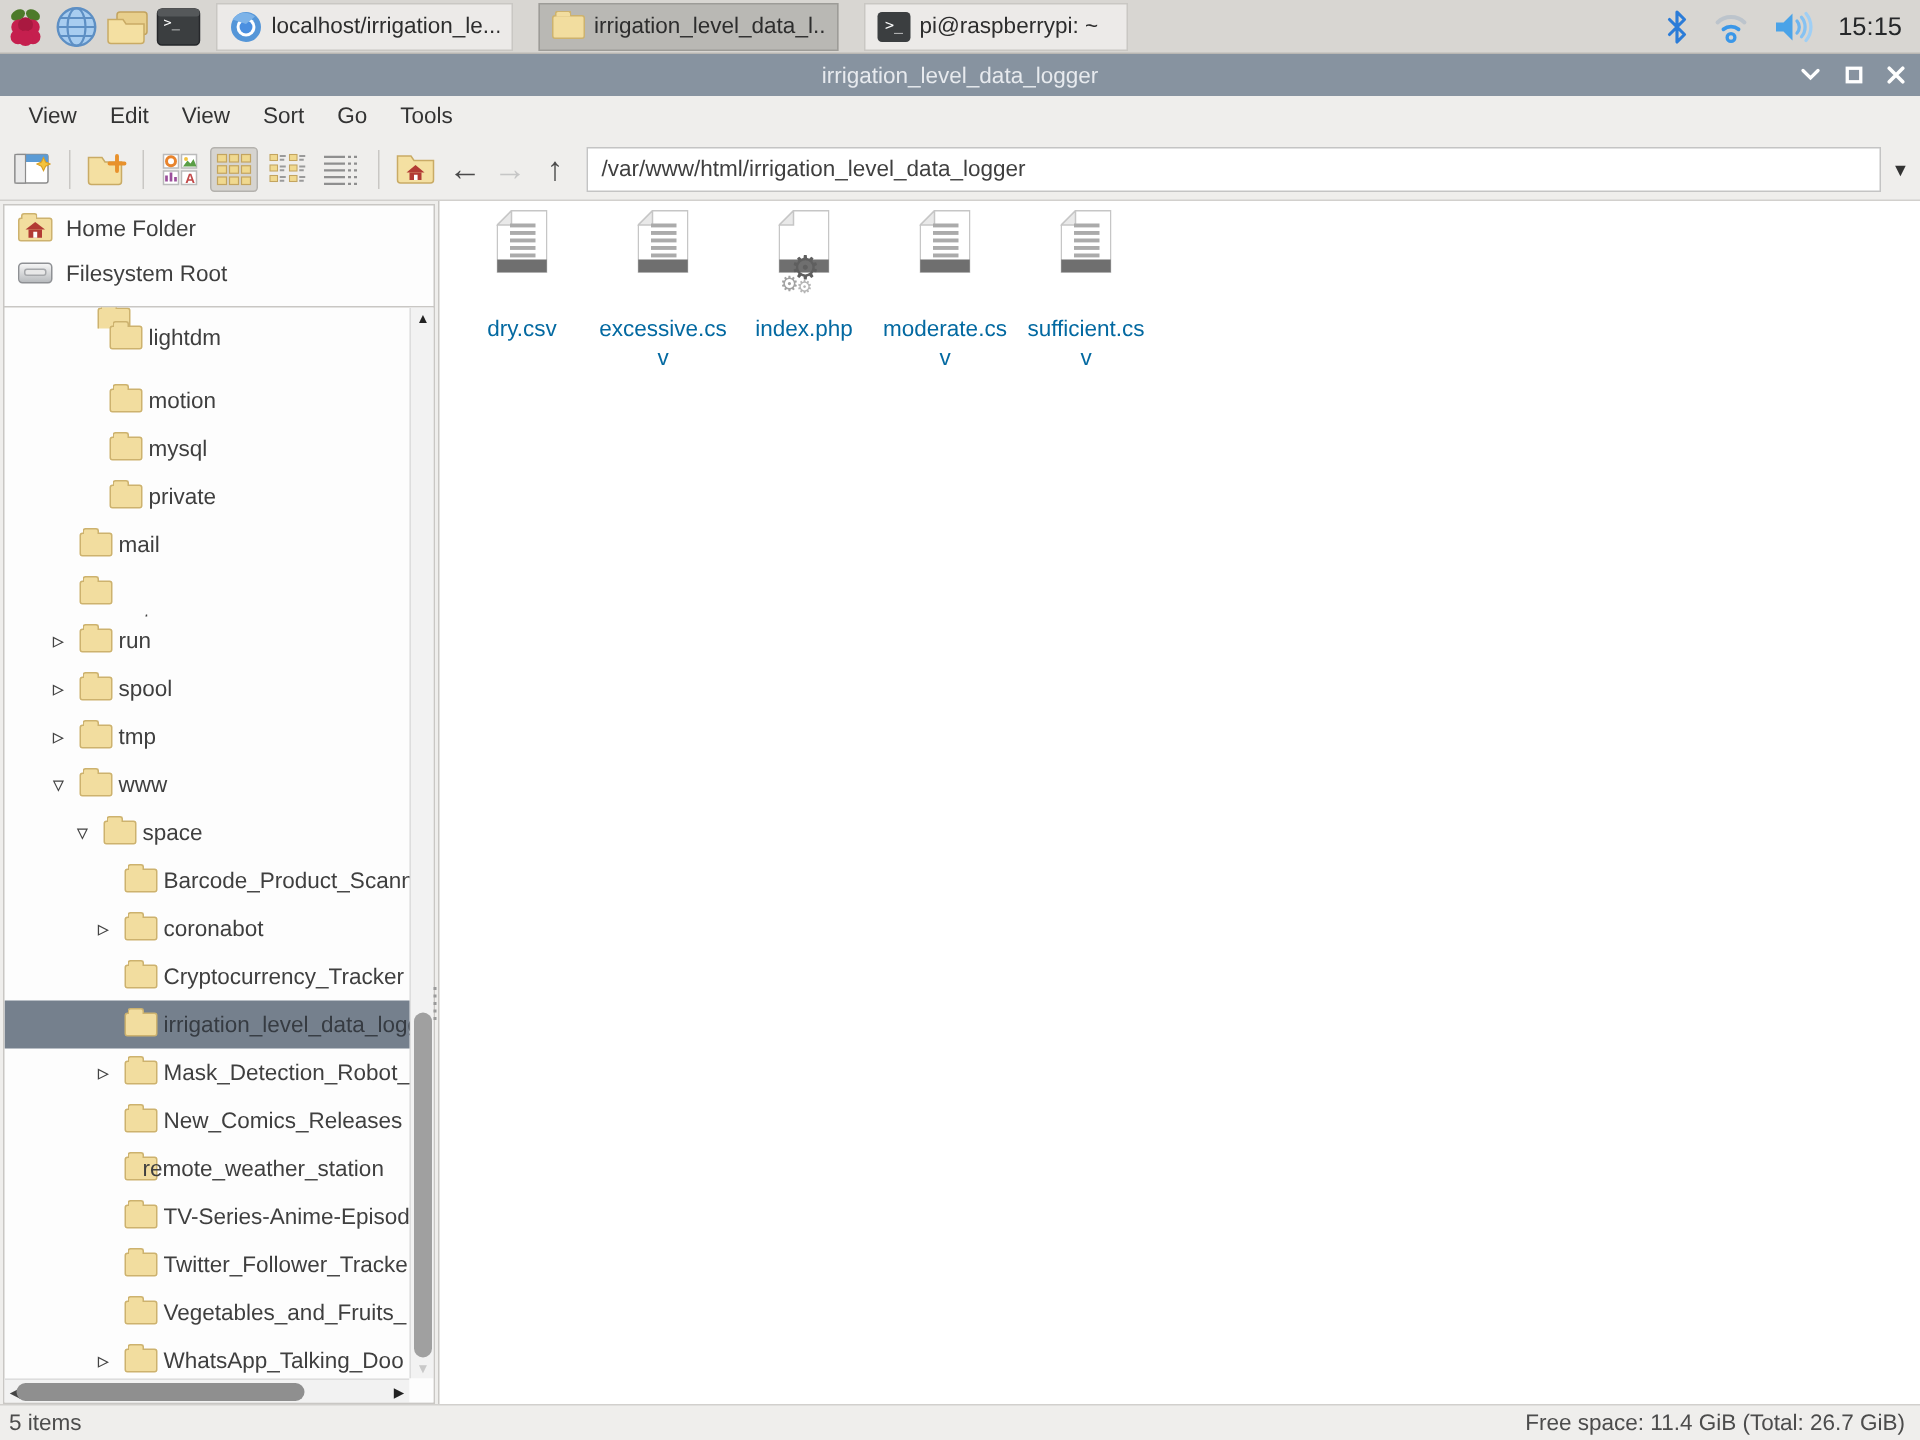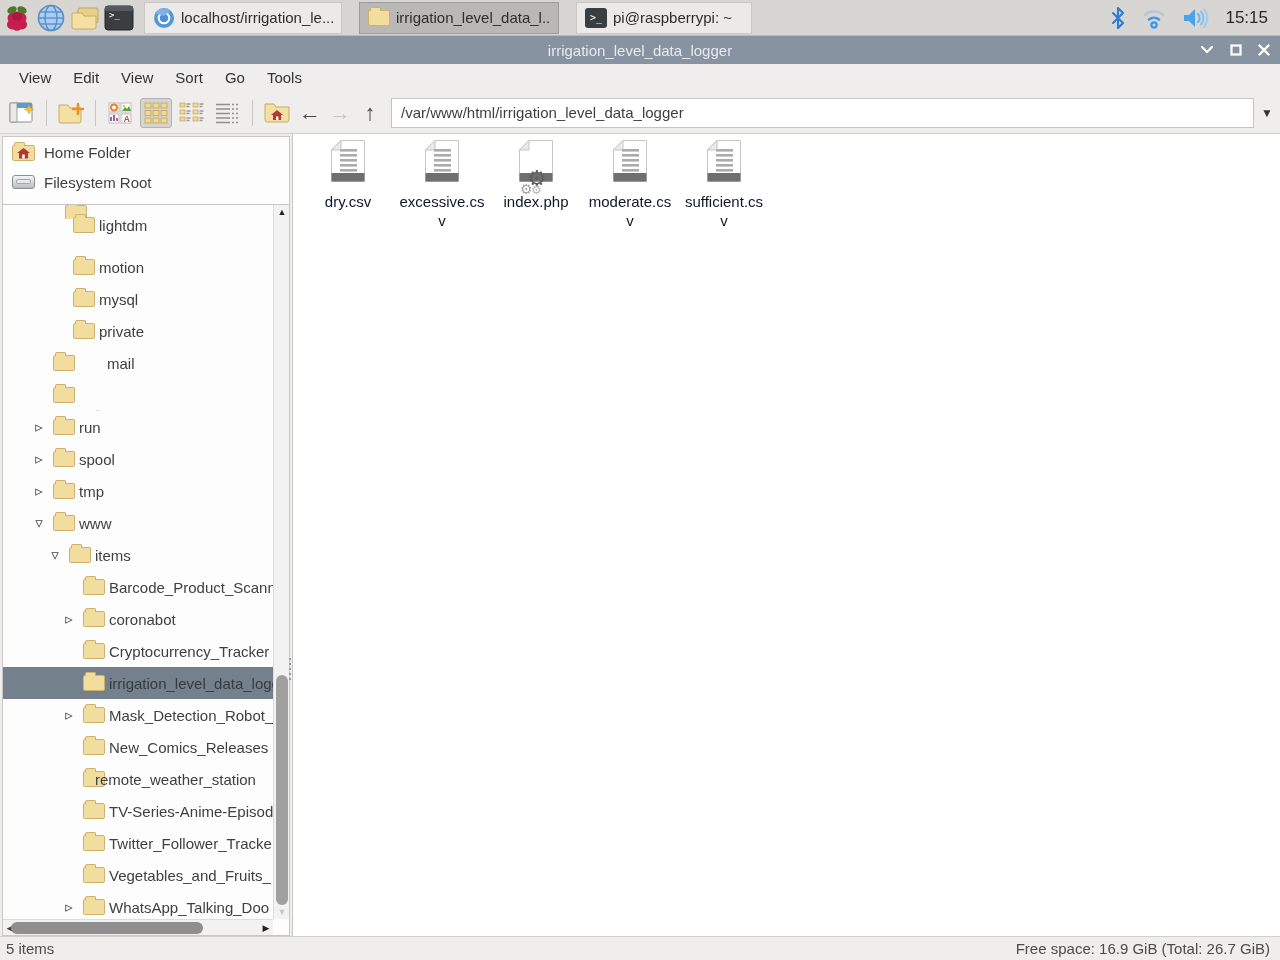--- a/index.html
+++ b/index.html
@@ -64,21 +64,21 @@
   #tree-hsb .thumb { position:absolute; top:2px; left:8px; width:192px; height:12px; background:#8f8f8f; border-radius:6px; }
   #sb-corner { position:absolute; right:0; bottom:0; width:16px; height:16px; background:#fdfdfd; }
 
   #splitter { position:absolute; left:287px; top:524px; width:5px; height:30px; display:flex; flex-direction:column; gap:3px; align-items:center; }
   #splitter i { width:2px; height:2px; background:#9a9a9a; display:block; }
 
   
   #mainpanel { position:absolute; left:292px; top:134px; width:988px; height:802px; background:#ffffff; border-left:1px solid #c9c7c4; }
   .file-cell { position:absolute; top:6px; width:94px; text-align:center; }
   .doc-icon { position:relative; width:34px; height:42px; margin:0 auto; }
-  .file-label { margin-top:7px; line-height:19px; color:#0f172a; }
+  .file-label { margin-top:24px; line-height:19px; color:#0369a1; }
   .gear-big { position:absolute; left:8px; top:-2px; font-size:22px; color:#5f5f5f; font-family:"DejaVu Sans",sans-serif; }
   .gear-sm1 { position:absolute; left:1px; top:13px; font-size:14px; color:#a2a2a2; font-family:"DejaVu Sans",sans-serif; }
   .gear-sm2 { position:absolute; left:12px; top:15px; font-size:12px; color:#b5b5b5; font-family:"DejaVu Sans",sans-serif; }
 
   
   #statusbar { position:absolute; left:0; top:936px; width:1280px; height:24px; background:#efeeec; border-top:1px solid #d2d0cd; display:flex; align-items:center; color:#4c4c4c; }
   #status-left { padding-left:6px; }
   #status-right { margin-left:auto; padding-right:10px; }
 </style>
 </head>
@@ -317,21 +317,21 @@
       <div class="tree-row" style="top: 78px;">
         <span class="folder-mini tree-ficon" style="left: 70px;"></span>
         <span class="tree-label" style="left: 96px;">mysql</span>
       </div>
       <div class="tree-row" style="top: 110px;">
         <span class="folder-mini tree-ficon" style="left: 70px;"></span>
         <span class="tree-label" style="left: 96px;">private</span>
       </div>
       <div class="tree-row" style="top: 142px;">
         <span class="folder-mini tree-ficon" style="left: 50px;"></span>
-        <span class="tree-label" style="left: 76px; margin-left: 28px;">mail</span>
+        <span class="tree-label" style="left: 76px;">mail</span>
       </div>
       <div class="tree-row" style="top: 174px;">
         <span class="folder-mini tree-ficon" style="left: 50px;"></span>
         <span class="tree-label" style="left: 76px; margin-top: 38px;">opt</span>
       </div>
       <div class="tree-row" style="top: 206px;">
         <span class="exp" style="left: 28px;">▹</span>
         <span class="folder-mini tree-ficon" style="left: 50px;"></span>
         <span class="tree-label" style="left: 76px;">run</span>
       </div>
@@ -346,21 +346,21 @@
         <span class="tree-label" style="left: 76px;">tmp</span>
       </div>
       <div class="tree-row" style="top: 302px;">
         <span class="exp" style="left: 28px;">▿</span>
         <span class="folder-mini tree-ficon" style="left: 50px;"></span>
         <span class="tree-label" style="left: 76px;">www</span>
       </div>
       <div class="tree-row" style="top: 334px;">
         <span class="exp" style="left: 44px;">▿</span>
         <span class="folder-mini tree-ficon" style="left: 66px;"></span>
-        <span class="tree-label" style="left: 92px;">items</span>
+        <span class="tree-label" style="left: 92px;">space</span>
       </div>
       <div class="tree-row" style="top: 366px;">
         <span class="folder-mini tree-ficon" style="left: 80px;"></span>
         <span class="tree-label" style="left: 106px;">Barcode_Product_Scanner</span>
       </div>
       <div class="tree-row" style="top: 398px;">
         <span class="exp" style="left: 58px;">▹</span>
         <span class="folder-mini tree-ficon" style="left: 80px;"></span>
         <span class="tree-label" style="left: 106px;">coronabot</span>
       </div>
@@ -469,14 +469,14 @@
           <rect x="9" y="29" width="17" height="2.6" fill="#ababab"></rect>
           <rect x="0.5" y="33" width="33" height="8.5" fill="#6f6f6f"></rect>
         </svg></span><div class="file-label">
         <div>sufficient.cs</div>
         <div>v</div>
       </div></div>
   </div>
 
 <div id="statusbar">
   <span id="status-left">5 items</span>
-  <span id="status-right">Free space: 16.9 GiB (Total: 26.7 GiB)</span>
+  <span id="status-right">Free space: 11.4 GiB (Total: 26.7 GiB)</span>
 </div>
 
 </body></html>

